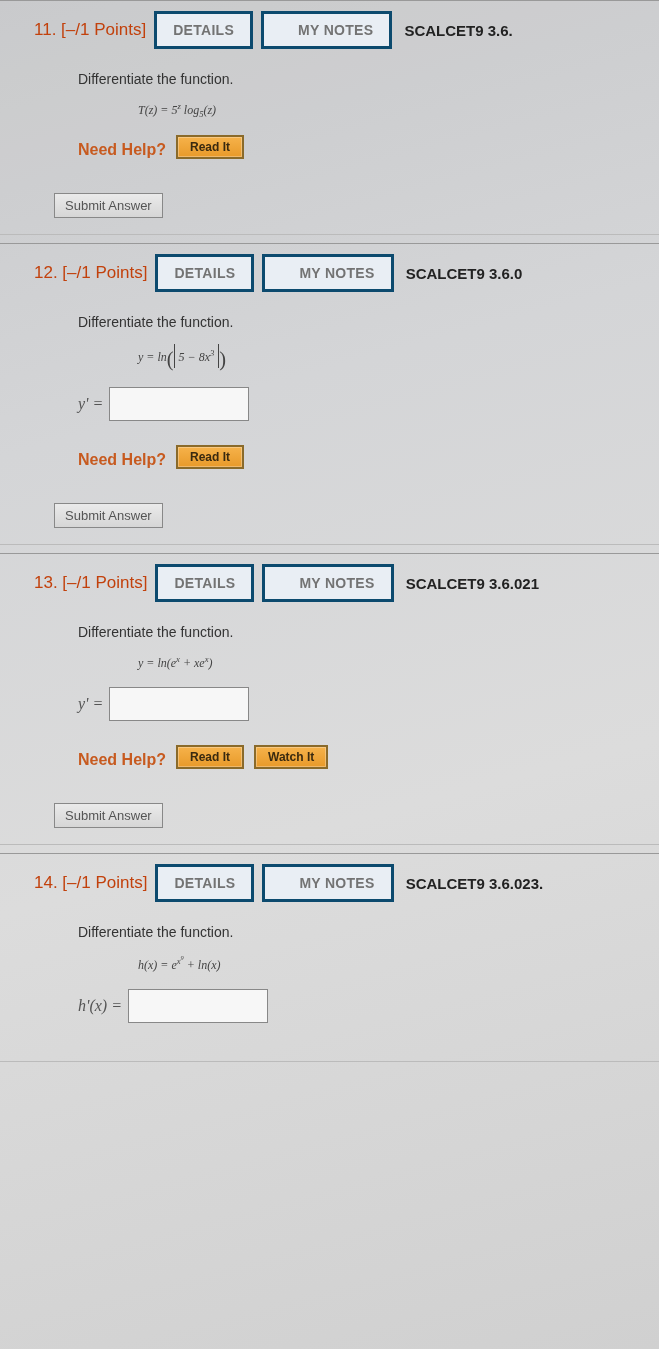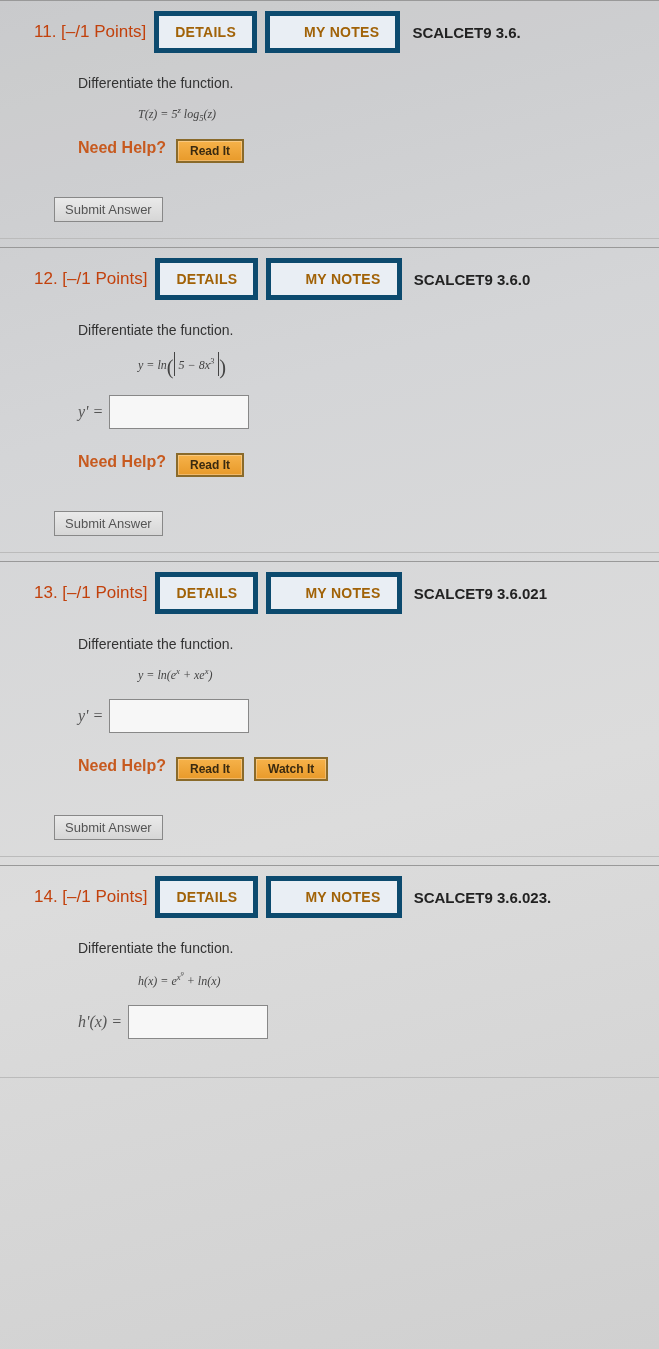--- a/index.html
+++ b/index.html
@@ -26,23 +26,23 @@
     flex-wrap: nowrap;
     overflow: hidden;
   }
   .q-num-points {
     font-weight: normal;
     font-size: 17px;
     white-space: nowrap;
     color: #c2410c;
   }
   .btn {
-    border: 5px solid #0c4a6e;
+    border: 3px solid #0c4a6e;
     background: #eef2f6;
-    color: #a16207;
+    color: #737373;
     padding: 8px 16px;
     font-size: 14px;
     font-weight: bold;
     cursor: pointer;
     font-family: inherit;
     letter-spacing: 0.3px;
   }
   .btn-details {
     background: #e9eef4;
   }
@@ -87,21 +87,21 @@
   .answer-input {
     width: 130px;
     height: 28px;
     border: 1px solid #888;
     background: #f7f7f7;
     padding: 2px 4px;
     font-size: 14px;
   }
   .need-help-row {
     display: flex;
-    align-items: flex-start;
+    align-items: flex-end;
     gap: 10px;
     margin: 6px 0 20px 0;
   }
   .need-help-label {
     font-weight: bold;
     color: #c75a1f;
     font-size: 16px;
   }
   .help-btn {
     border: 2px solid #8a6a2a;

